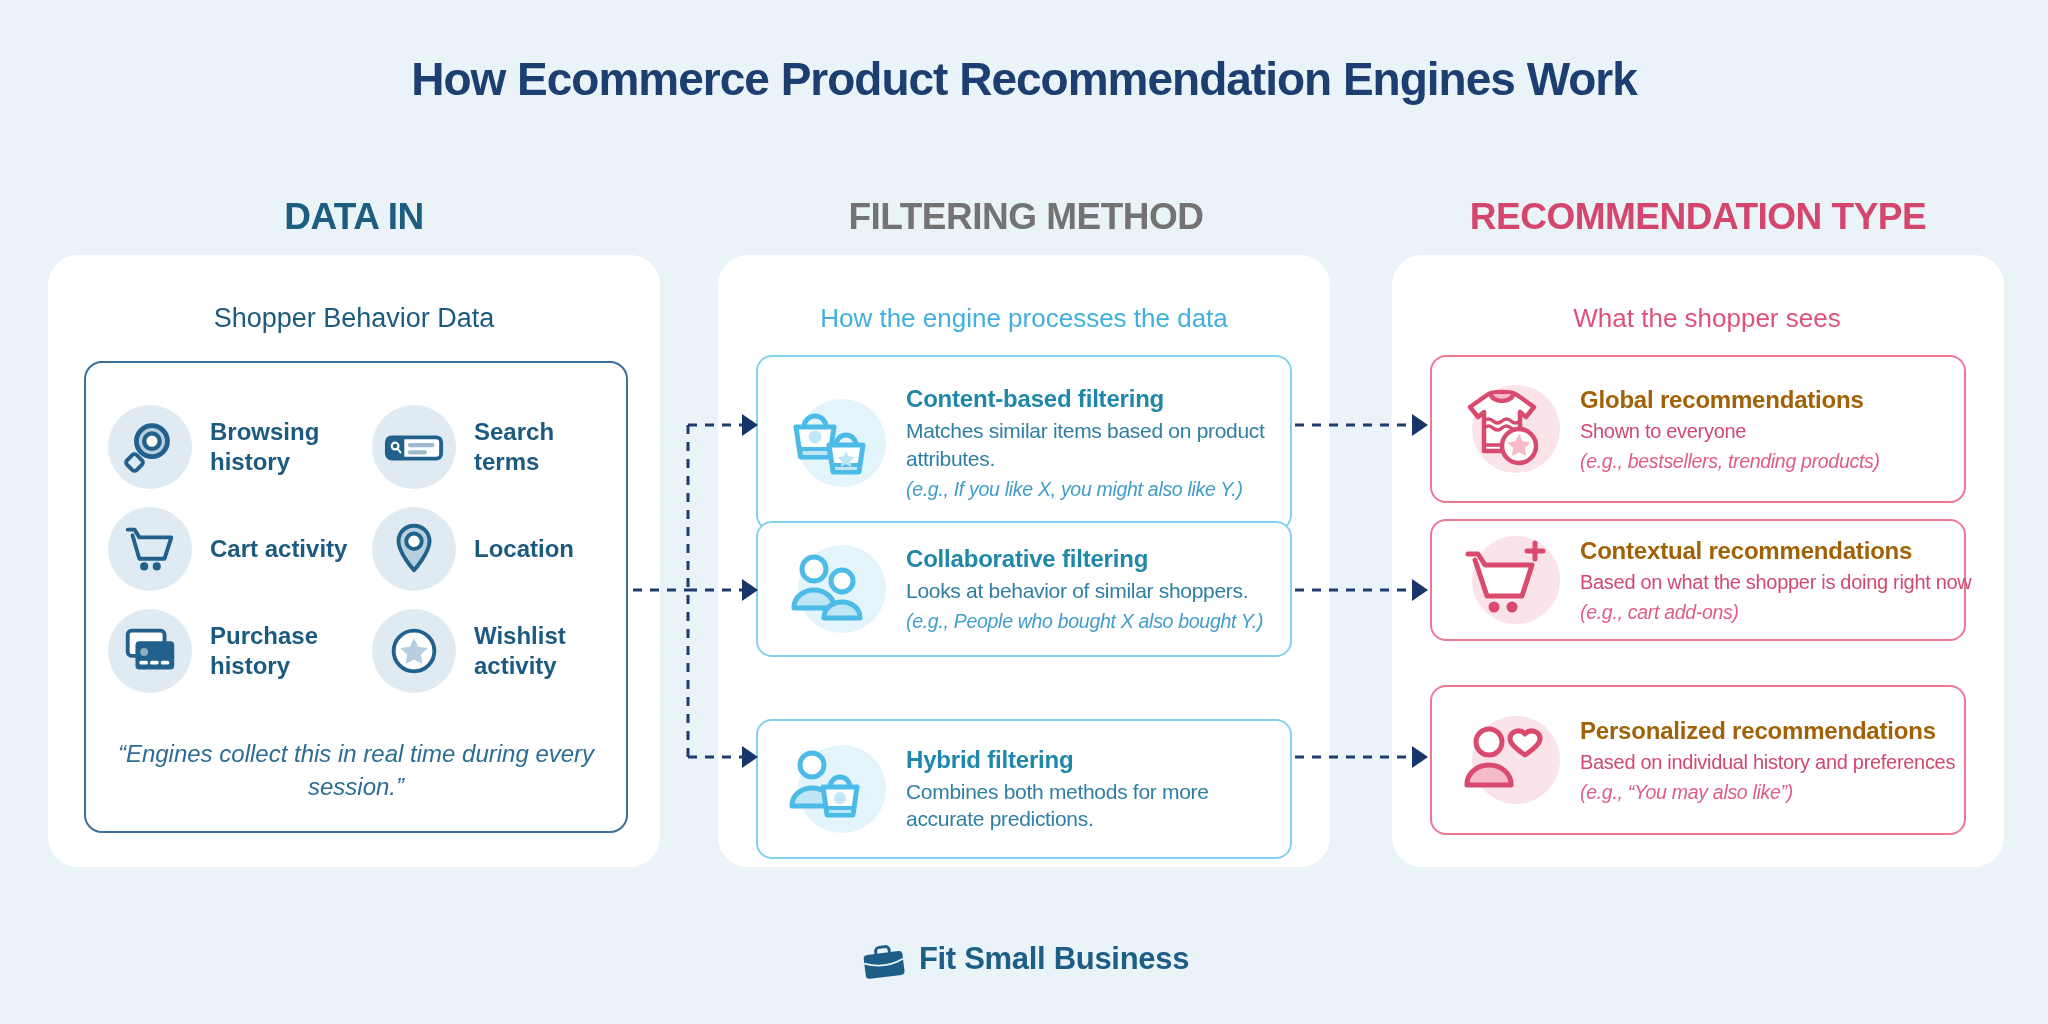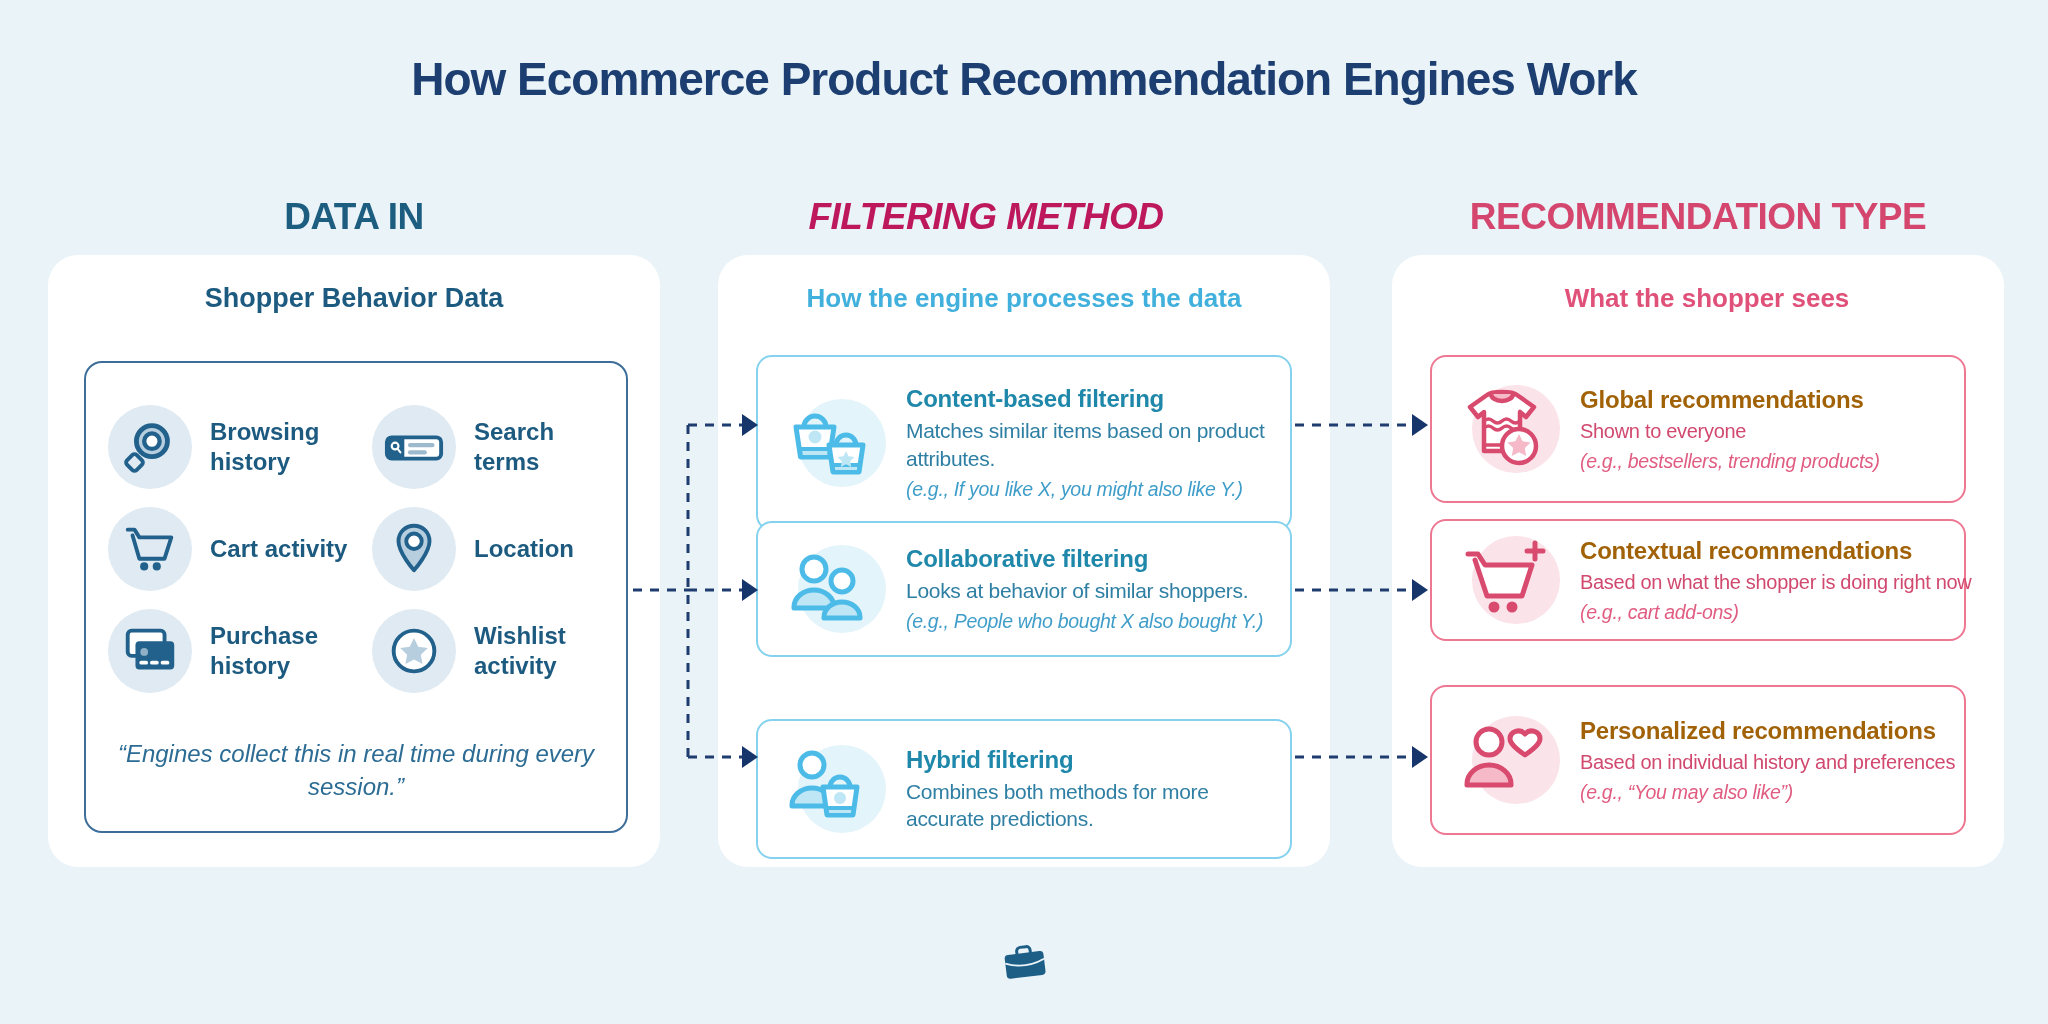--- a/index.html
+++ b/index.html
@@ -2,27 +2,27 @@
 <html><head>
 <meta charset="utf-8">
 <style>
   html,body{margin:0;padding:0;background:#dfe9ee;}
   .canvas{position:relative;width:2048px;height:1024px;background:#e9f3f8;overflow:hidden;
           font-family:"Liberation Sans",sans-serif;}
   .title{position:absolute;top:52px;left:0;width:100%;text-align:center;
          font-size:46px;font-weight:700;letter-spacing:-1px;color:#1c3e70;}
   .col-header{position:absolute;top:196px;text-align:center;font-size:37px;font-weight:700;letter-spacing:-0.5px;}
   .h-left{left:48px;width:612px;color:#1d5d80;}
-  .h-mid{left:680px;width:612px;color:#be185d;font-style:italic;}
+  .h-mid{left:720px;width:612px;color:#737373;}
   .h-right{left:1392px;width:612px;color:#d5466f;}
   .panel{position:absolute;top:255px;width:612px;height:612px;background:#ffffff;border-radius:30px;}
   .panel-left{left:48px;}
   .panel-mid{left:718px;}
   .panel-right{left:1392px;}
-  .panel-sub{position:absolute;top:28px;left:0;width:100%;text-align:center;font-size:26px;font-weight:700;}
+  .panel-sub{position:absolute;top:48px;left:0;width:100%;text-align:center;font-size:26px;font-weight:400;}
   .sub-left{color:#1d5a80;font-size:27px;}
   .sub-mid{color:#41b0dc;}
   .sub-right{color:#e0517a;padding-left:9px;}
   .inner-box{position:absolute;left:36px;top:106px;width:540px;height:468px;
              border:2px solid #3d6e99;border-radius:18px;}
   .data-grid{position:absolute;left:22px;right:8px;top:42px;display:grid;
              grid-template-columns:1fr 1fr;row-gap:24px;column-gap:6px;gap:18px;}
   .data-item{display:flex;align-items:center;gap:18px;}
   .icon-circle{width:84px;height:84px;border-radius:50%;background:#dfeaf2;
                display:flex;align-items:center;justify-content:center;flex:none;}
@@ -297,15 +297,16 @@
   </svg>
 
   <footer class="brand">
     <svg viewBox="0 0 64 56">
       <g transform="rotate(-7 32 32)">
         <path d="M24 22 v-5 a5 5 0 0 1 5 -5 h8 a5 5 0 0 1 5 5 v5" fill="none" stroke="#1d5e86" stroke-width="4"></path>
         <rect x="7" y="20" width="52" height="32" rx="5" fill="#1d5e86"></rect>
         <path d="M7 31 q26 11 52 0" stroke="#e9f3f8" stroke-width="2.5" fill="none"></path>
       </g>
     </svg>
+    <span class="brand-text">Fit Small Business</span>
   </footer>
 
 </div>
 
 </body></html>

